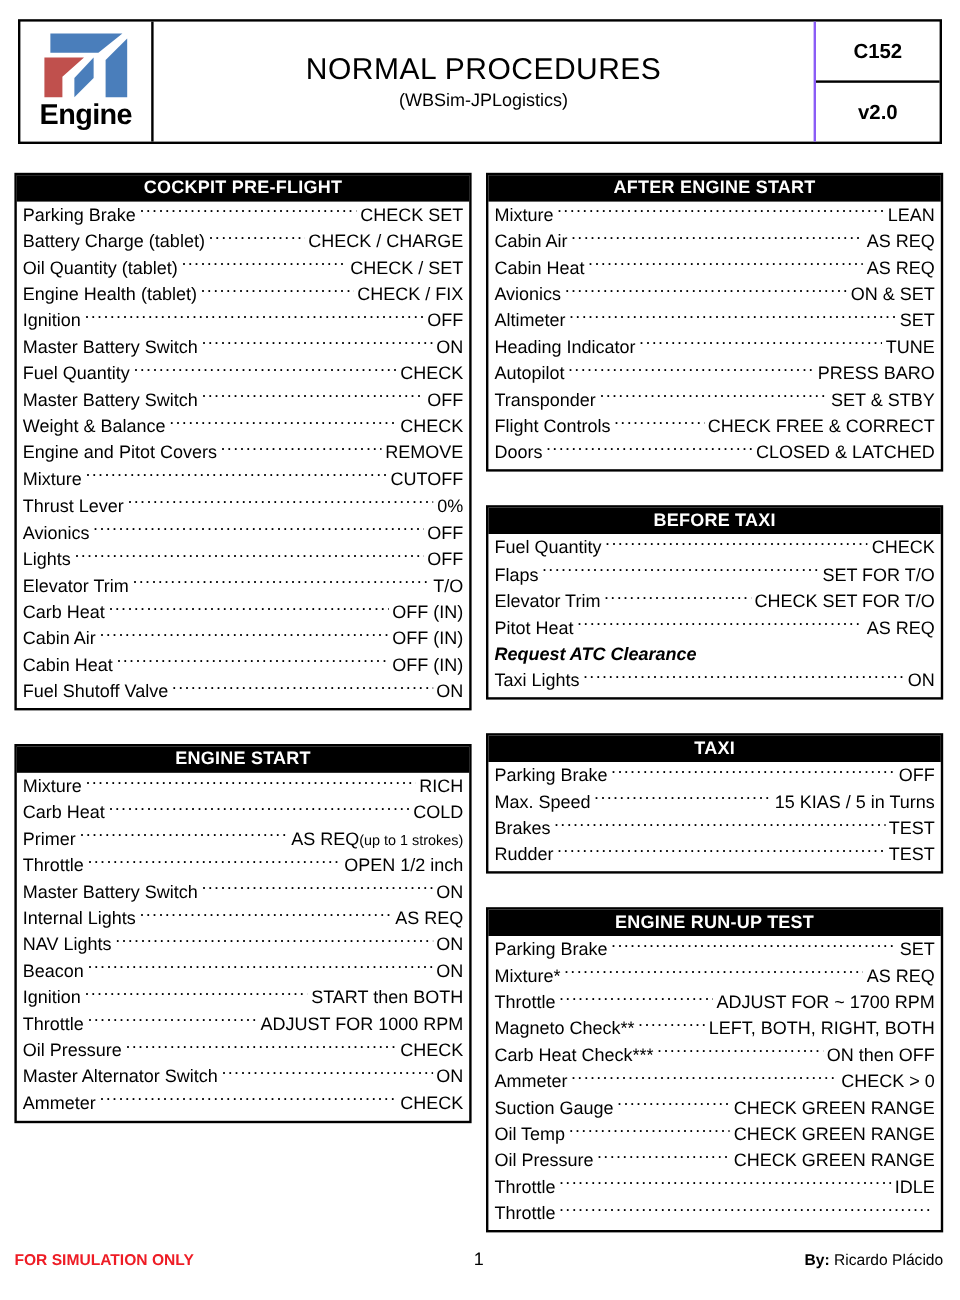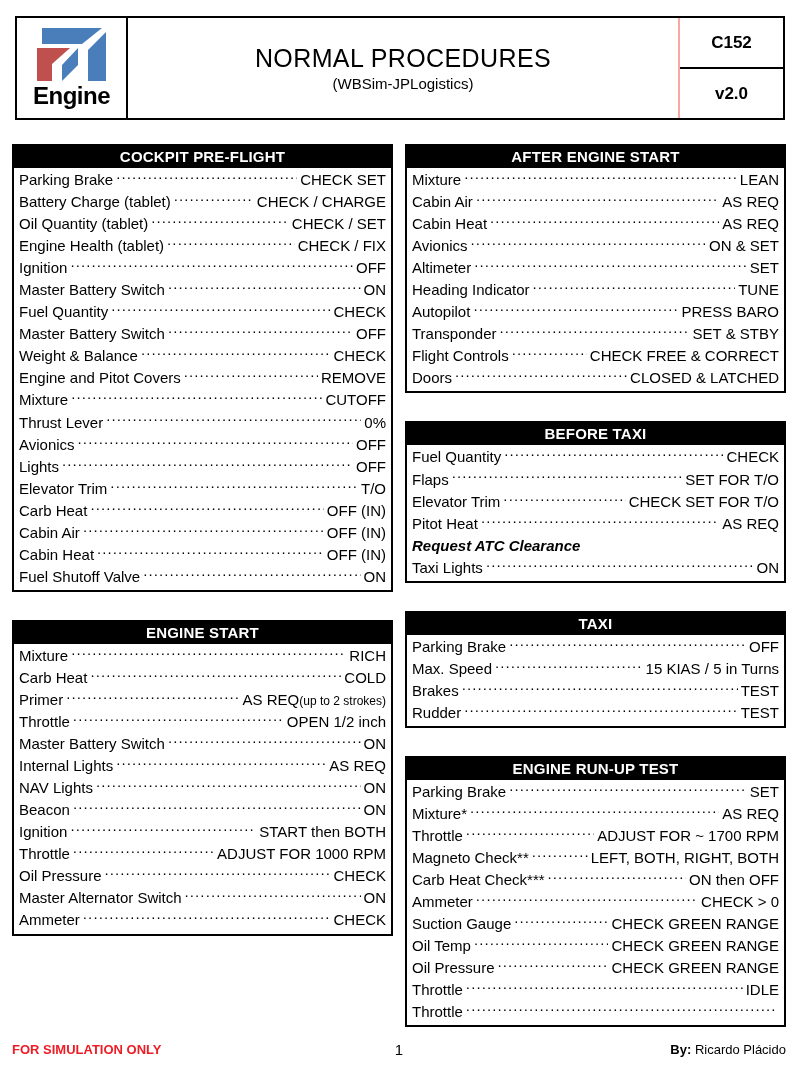--- a/index.html
+++ b/index.html
@@ -45,21 +45,21 @@
   }
   .logo-word {
     font-weight: bold;
     font-size: 24px;
     letter-spacing: -0.5px;
     line-height: 1;
     margin-top: 1px;
   }
   .title-cell {
     flex: 1;
-    border-right: 2px solid #fca5a5;
+    border-right: 2px solid #8b5cf6;
     box-sizing: border-box;
     display: flex;
     flex-direction: column;
     align-items: center;
     justify-content: center;
   }
   .doc-title {
     font-size: 25px;
     letter-spacing: 0.4px;
     line-height: 1.15;
@@ -153,20 +153,21 @@
 
   
   .footer {
     position: absolute;
     left: 12px;
     top: 1041px;
     width: 774px;
     display: flex;
     align-items: center;
     font-size: 13px;
+    justify-content: flex-end;
   }
   .footer-left {
     color: #ee1c25;
     font-weight: bold;
     flex: 0 0 33%;
     text-align: left;
   }
   .footer-center {
     flex: 0 0 34%;
     text-align: center;
@@ -322,21 +323,21 @@
         </div>
         <div class="row">
           <span class="item">Carb Heat</span>
           <span class="leader"></span>
           <span class="action">COLD</span>
         </div>
         <div class="row">
           <span class="item">Primer</span>
           <span class="leader"></span>
           <span class="action">AS REQ</span>
-          <span class="action small"> (up to 2 strokes)</span>
+          <span class="action small"> (up to 1 strokes)</span>
         </div>
         <div class="row">
           <span class="item">Throttle</span>
           <span class="leader"></span>
           <span class="action">OPEN  1/2 inch</span>
         </div>
         <div class="row">
           <span class="item">Master Battery Switch</span>
           <span class="leader"></span>
           <span class="action">ON</span>

